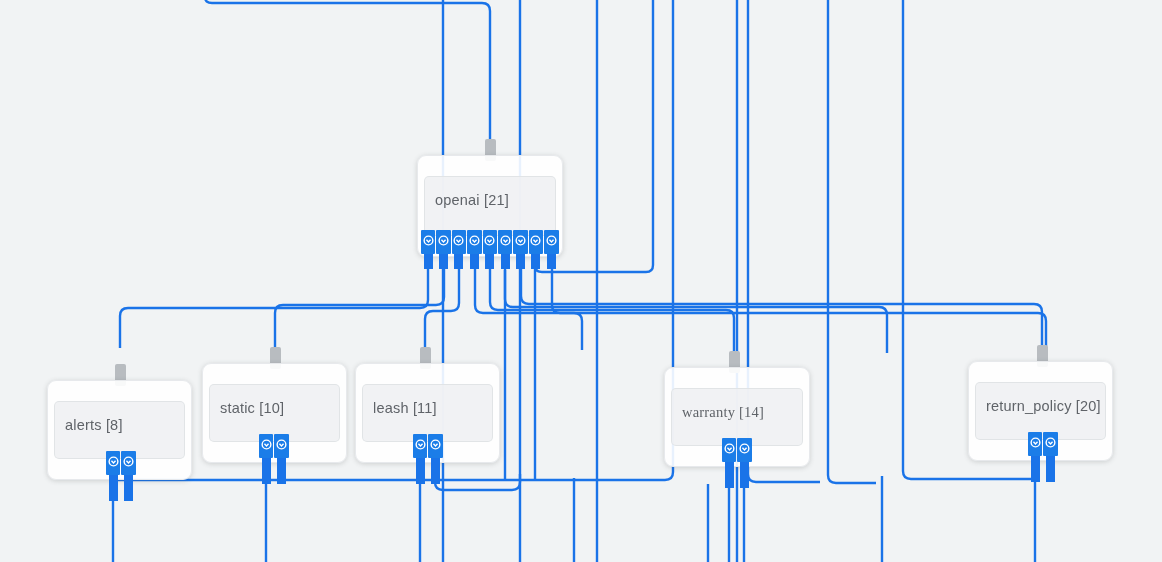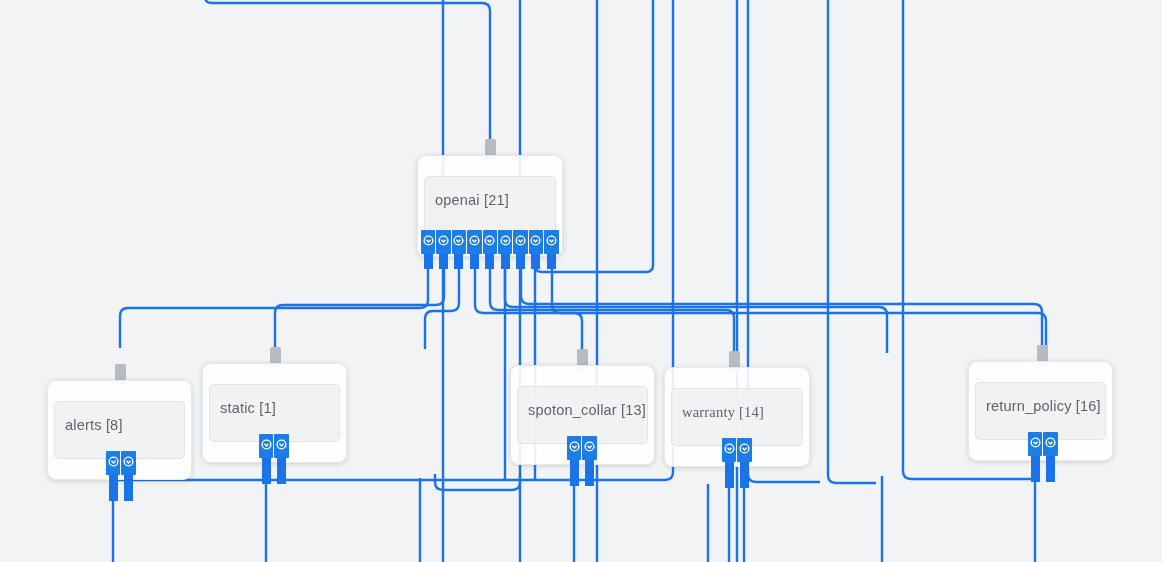--- a/index.html
+++ b/index.html
@@ -181,62 +181,62 @@
             <polyline points="4.8,6.3 7,8.5 9.2,6.3" fill="none" stroke="#fff" stroke-width="1.5"></polyline>
           </svg>
         </span>
     </div>
   </div>
 
   <div class="node small" style="left:202px;top:363px;width:145px;height:100px;">
     <div class="top-stub" style="left:67.5px"></div>
     <div class="card">
       <div class="inner">
-        <div class="title">static [1]</div>
+        <div class="title">static [10]</div>
       </div>
     </div>
     <div class="ports" style="left:57px">
       <span class="port">
           <svg viewBox="0 0 14 14" width="13" height="13">
             <circle cx="7" cy="7" r="4.7" fill="none" stroke="#fff" stroke-width="1.5"></circle>
             <polyline points="4.8,6.3 7,8.5 9.2,6.3" fill="none" stroke="#fff" stroke-width="1.5"></polyline>
           </svg>
         </span>
       <span class="port">
           <svg viewBox="0 0 14 14" width="13" height="13">
             <circle cx="7" cy="7" r="4.7" fill="none" stroke="#fff" stroke-width="1.5"></circle>
             <polyline points="4.8,6.3 7,8.5 9.2,6.3" fill="none" stroke="#fff" stroke-width="1.5"></polyline>
           </svg>
         </span>
     </div>
   </div>
 
-
-  <div class="node small" style="left:510px;top:365px;width:145px;height:100px;">
-    <div class="top-stub" style="left:66.5px"></div>
-    <div class="card">
-      <div class="inner">
-        <div class="title">spoton_collar [13]</div>
-      </div>
-    </div>
-    <div class="ports" style="left:57px">
-      <span class="port">
-          <svg viewBox="0 0 14 14" width="13" height="13">
-            <circle cx="7" cy="7" r="4.7" fill="none" stroke="#fff" stroke-width="1.5"></circle>
-            <polyline points="4.8,6.3 7,8.5 9.2,6.3" fill="none" stroke="#fff" stroke-width="1.5"></polyline>
-          </svg>
-        </span>
-      <span class="port">
-          <svg viewBox="0 0 14 14" width="13" height="13">
-            <circle cx="7" cy="7" r="4.7" fill="none" stroke="#fff" stroke-width="1.5"></circle>
-            <polyline points="4.8,6.3 7,8.5 9.2,6.3" fill="none" stroke="#fff" stroke-width="1.5"></polyline>
-          </svg>
-        </span>
-    </div>
-  </div>
+  <div class="node small" style="left:355px;top:363px;width:145px;height:100px;">
+    <div class="top-stub" style="left:64.5px"></div>
+    <div class="card">
+      <div class="inner">
+        <div class="title">leash [11]</div>
+      </div>
+    </div>
+    <div class="ports" style="left:58px">
+      <span class="port">
+          <svg viewBox="0 0 14 14" width="13" height="13">
+            <circle cx="7" cy="7" r="4.7" fill="none" stroke="#fff" stroke-width="1.5"></circle>
+            <polyline points="4.8,6.3 7,8.5 9.2,6.3" fill="none" stroke="#fff" stroke-width="1.5"></polyline>
+          </svg>
+        </span>
+      <span class="port">
+          <svg viewBox="0 0 14 14" width="13" height="13">
+            <circle cx="7" cy="7" r="4.7" fill="none" stroke="#fff" stroke-width="1.5"></circle>
+            <polyline points="4.8,6.3 7,8.5 9.2,6.3" fill="none" stroke="#fff" stroke-width="1.5"></polyline>
+          </svg>
+        </span>
+    </div>
+  </div>
+
 
   <div class="node small" style="left:664px;top:367px;width:146px;height:100px;font-family:Liberation Serif, serif;">
     <div class="top-stub" style="left:64.5px"></div>
     <div class="card">
       <div class="inner">
         <div class="title">warranty [14]</div>
       </div>
     </div>
     <div class="ports" style="left:58px">
       <span class="port">
@@ -252,21 +252,21 @@
           </svg>
         </span>
     </div>
   </div>
 
 
   <div class="node small" style="left:968px;top:361px;width:145px;height:100px;">
     <div class="top-stub" style="left:68.5px"></div>
     <div class="card">
       <div class="inner">
-        <div class="title">return_policy [16]</div>
+        <div class="title">return_policy [20]</div>
       </div>
     </div>
     <div class="ports" style="left:60px">
       <span class="port">
           <svg viewBox="0 0 14 14" width="13" height="13">
             <circle cx="7" cy="7" r="4.7" fill="none" stroke="#fff" stroke-width="1.5"></circle>
             <polyline points="4.8,6.3 7,8.5 9.2,6.3" fill="none" stroke="#fff" stroke-width="1.5"></polyline>
           </svg>
         </span>
       <span class="port">

